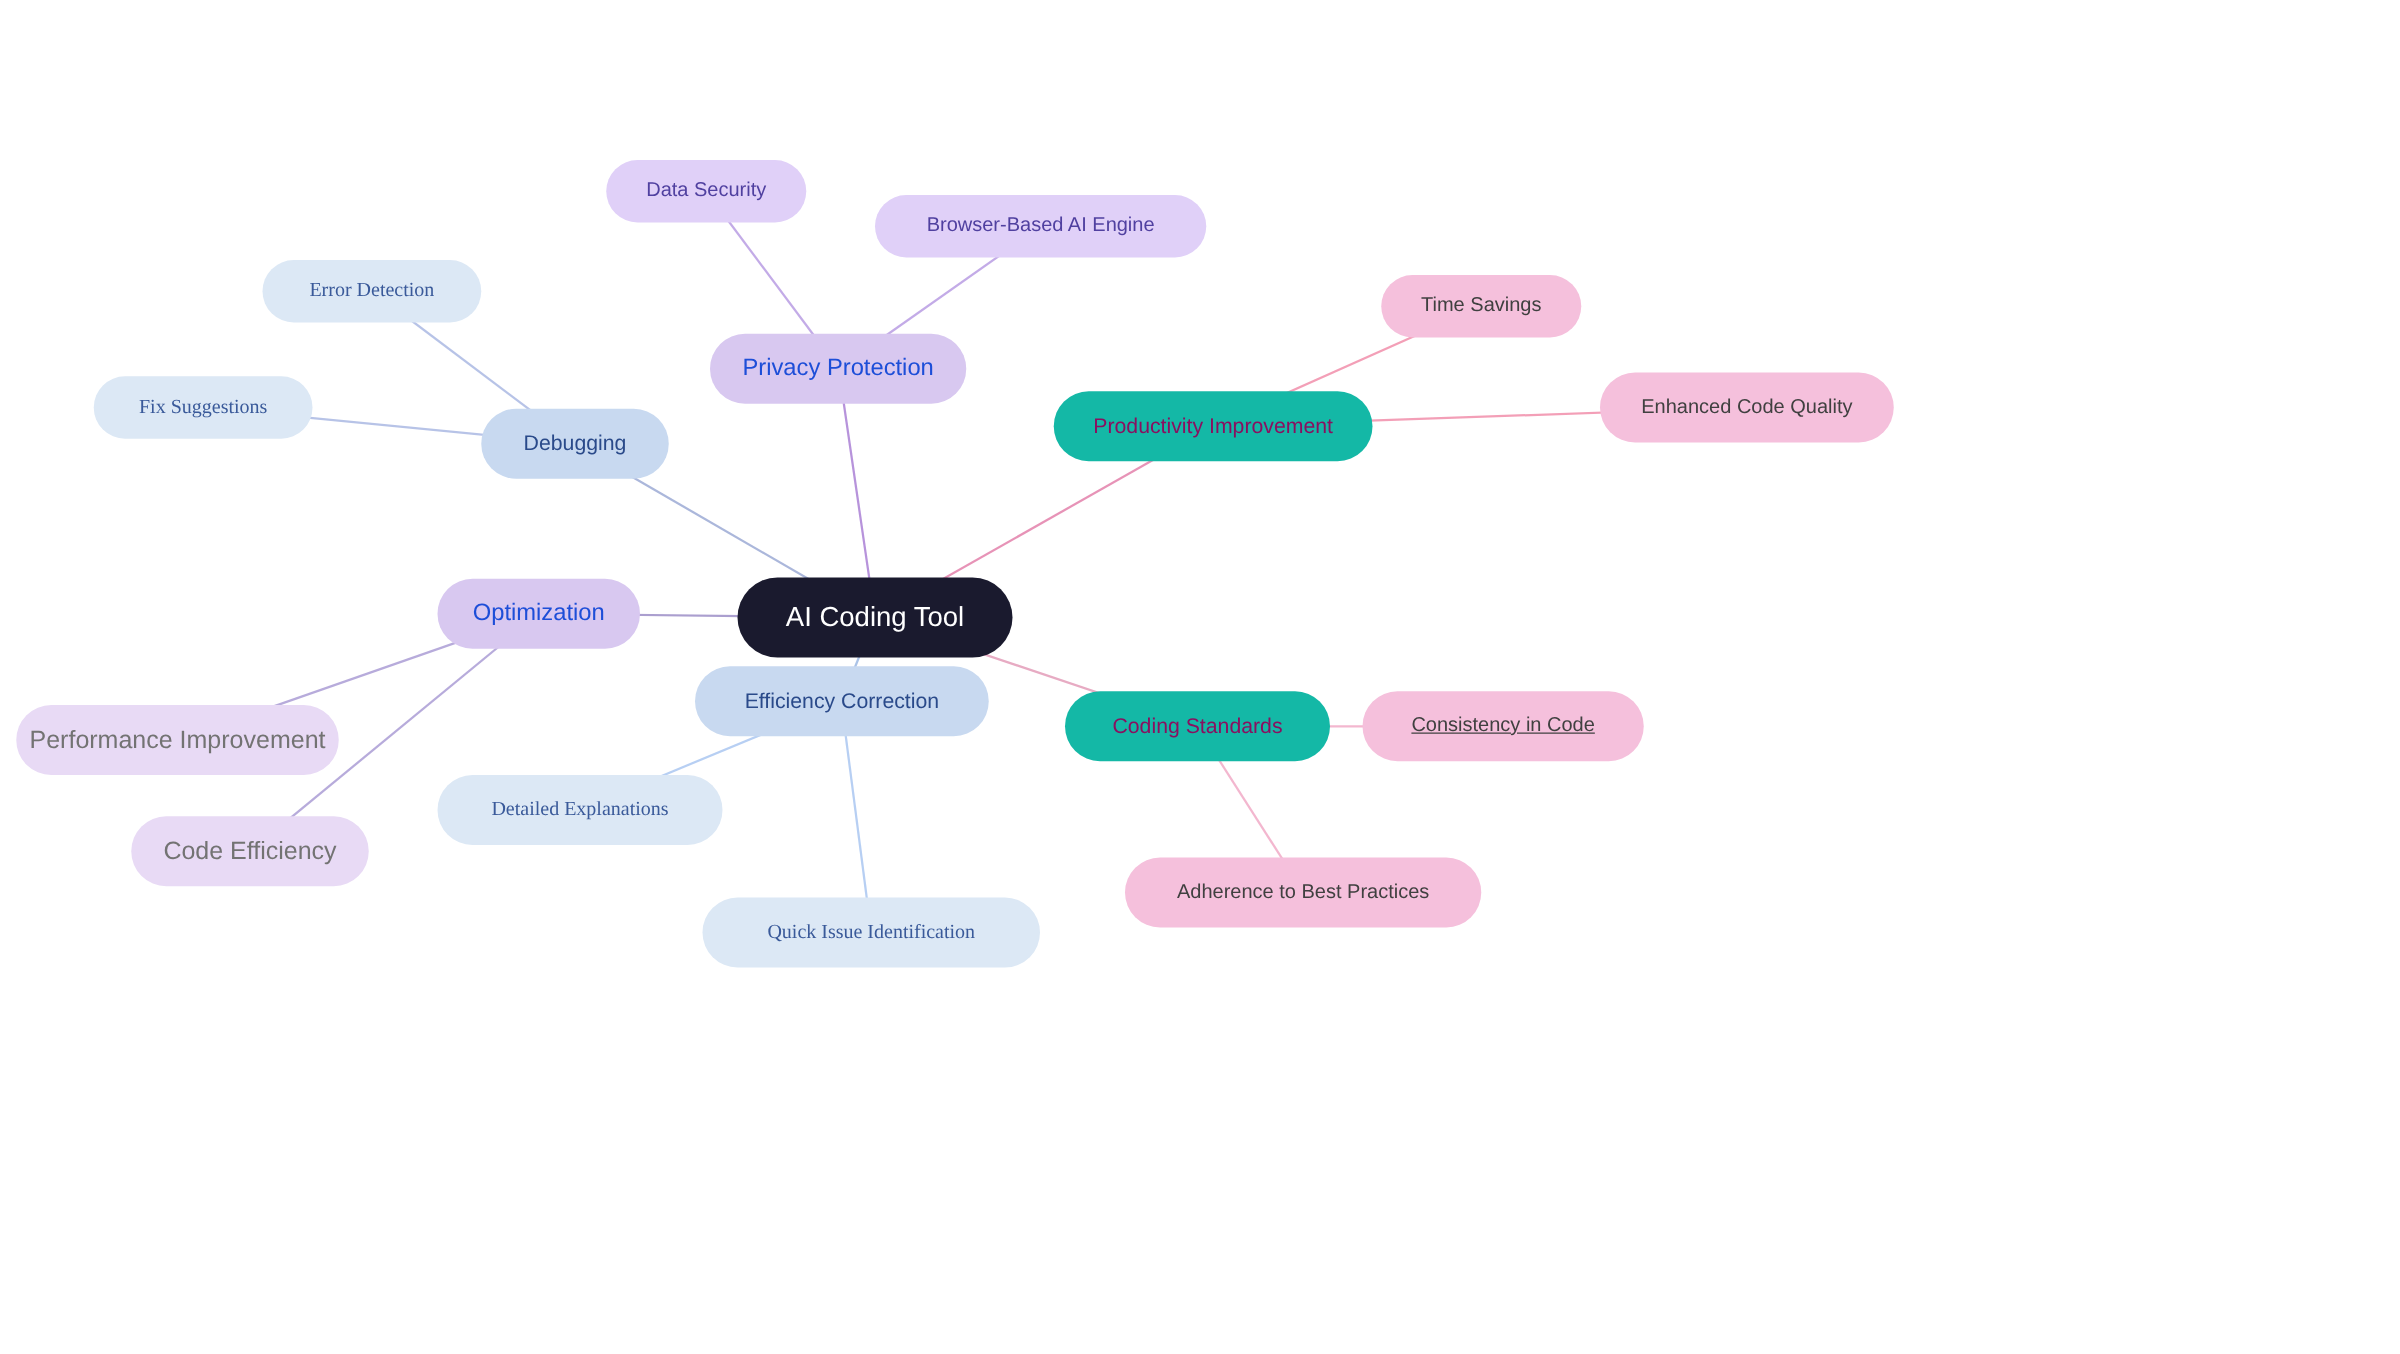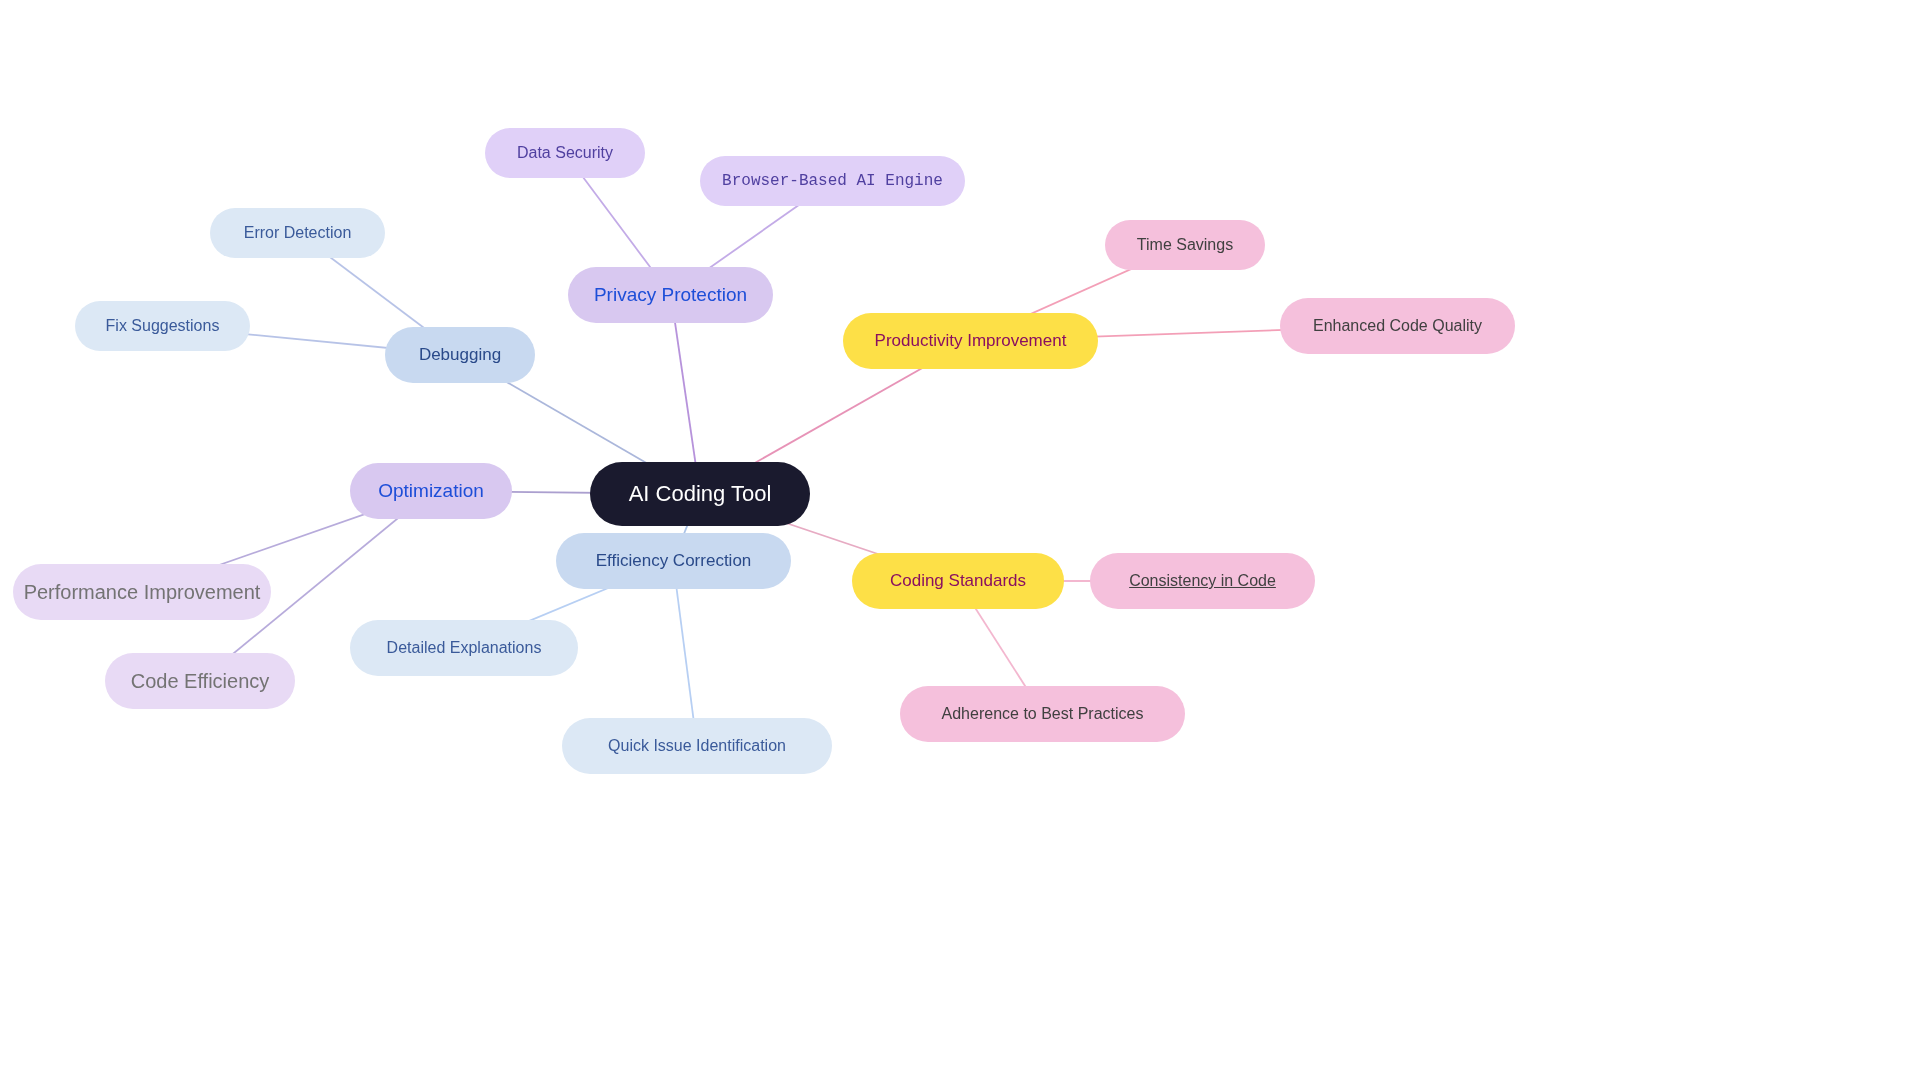--- a/index.html
+++ b/index.html
@@ -41,36 +41,37 @@
       background: #c8d9f0;
       color: #2a4a8a;
       font-size: 17px;
       padding: 16px 32px;
     }
     .node-blue-light {
       background: #dce8f5;
       color: #3a5a9a;
       font-size: 16px;
       padding: 14px 28px;
+      font-family: Liberation Serif, serif;
     }
     .node-purple {
       background: #d8c8f0;
       color: #1d4ed8;
       font-size: 19px;
       padding: 16px 32px;
       text-align: center;
     }
     .node-purple-light {
       background: #e8daf5;
       color: #737373;
       font-size: 20px;
       padding: 14px 28px;
     }
     .node-pink {
-      background: #fde047;
+      background: #14b8a6;
       color: #8a1060;
       font-size: 17px;
       padding: 16px 32px;
     }
     .node-pink-light {
       background: #f5c0dc;
       color: #404040;
       font-size: 16px;
       padding: 14px 28px;
     }
@@ -106,21 +107,21 @@
   </svg>
 
 <div class="node node-center" id="node-center" style="left:590px; top:462px; width:220px; height:64px;">AI Coding Tool</div>
 
 <div class="node node-blue" id="node-debugging" style="left:385px; top:327px; width:150px; height:56px;">Debugging</div>
 <div class="node node-blue-light" style="left:210px; top:208px; width:175px; height:50px;">Error Detection</div>
 <div class="node node-blue-light" style="left:75px; top:301px; width:175px; height:50px;">Fix Suggestions</div>
 
 <div class="node node-purple" id="node-privacy" style="left:568px; top:267px; width:205px; height:56px;">Privacy Protection</div>
 <div class="node node-lavender" style="left:485px; top:128px; width:160px; height:50px;">Data Security</div>
-<div class="node node-lavender" style="left:700px; top:156px; width:265px; height:50px;font-family:Liberation Mono, monospace;">Browser-Based AI Engine</div>
+<div class="node node-lavender" style="left:700px; top:156px; width:265px; height:50px;">Browser-Based AI Engine</div>
 
 <div class="node node-pink" id="node-productivity" style="left:843px; top:313px; width:255px; height:56px;">Productivity Improvement</div>
 <div class="node node-pink-light" style="left:1105px; top:220px; width:160px; height:50px;">Time Savings</div>
 <div class="node node-pink-light" style="left:1280px; top:298px; width:235px; height:56px;">Enhanced Code Quality</div>
 
 <div class="node node-pink" id="node-coding-standards" style="left:852px; top:553px; width:212px; height:56px;">Coding Standards</div>
 <div class="node node-pink-light" style="left:1090px; top:553px; width:225px; height:56px;text-decoration:underline;">Consistency in Code</div>
 <div class="node node-pink-light" style="left:900px; top:686px; width:285px; height:56px;">Adherence to Best Practices</div>
 
 <div class="node node-purple" id="node-optimization" style="left:350px; top:463px; width:162px; height:56px;">Optimization</div>

